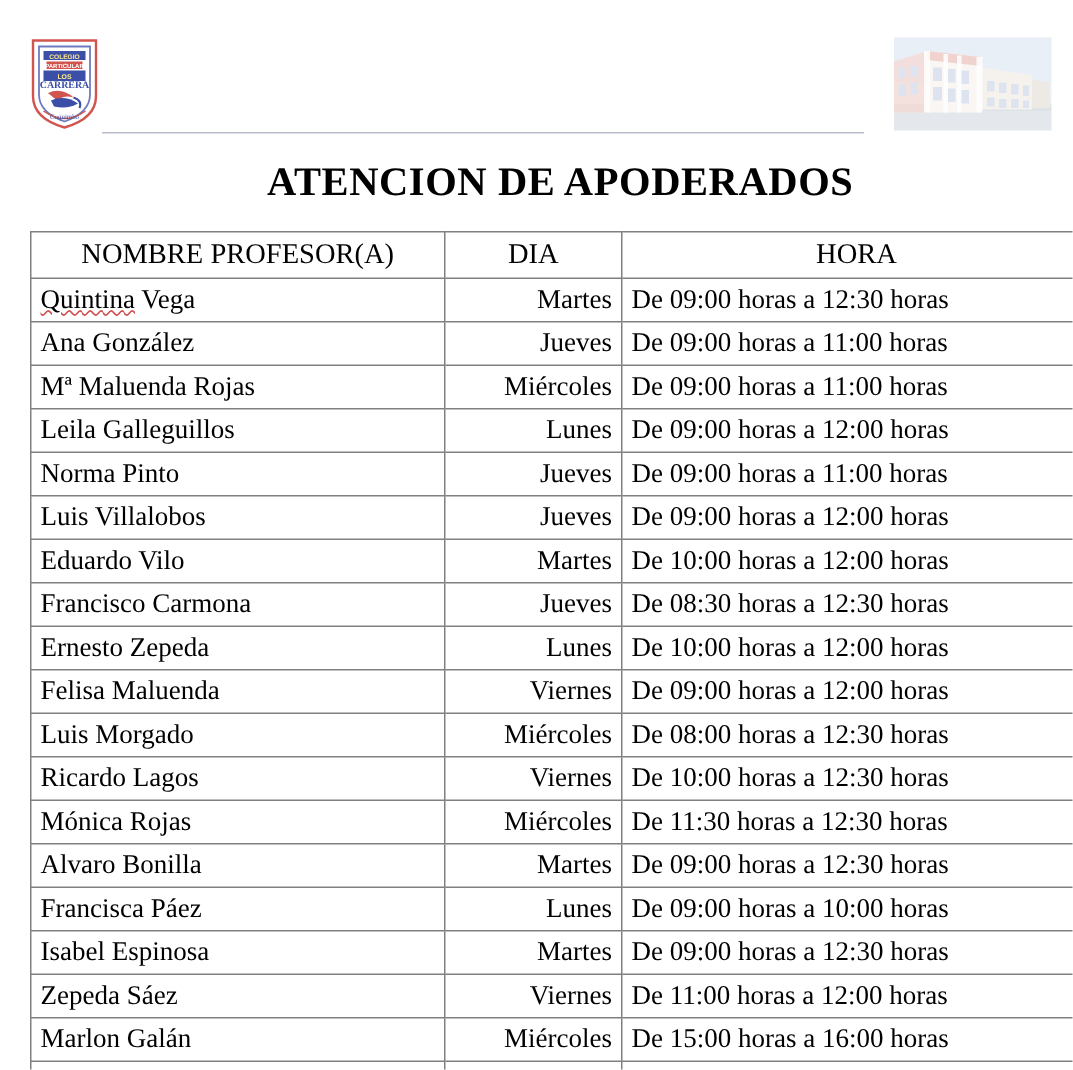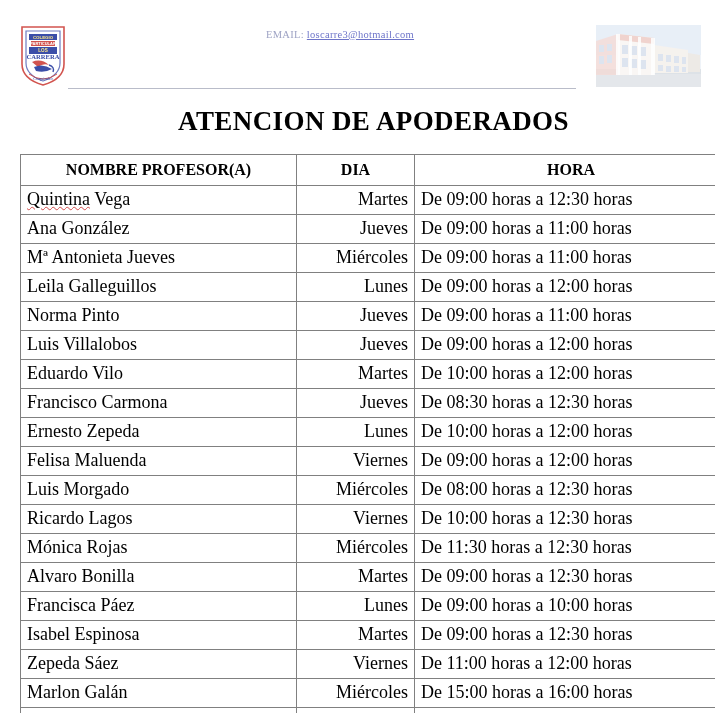--- a/index.html
+++ b/index.html
@@ -97,23 +97,23 @@
   table.schedule td {
     border: 1px solid #808080;
     padding: 1px 6px 2px 6px;
     font-size: 18px;
     line-height: 1.36;
     height: 25px;
     vertical-align: middle;
     font-family: "Liberation Serif", "DejaVu Serif", serif;
   }
   table.schedule th {
-    font-weight: bold;
+    font-weight: normal;
     text-align: center;
-    font-size: 16px;
+    font-size: 19px;
     height: 27px;
   }
   th.col-nombre, td.col-nombre { width: 263px; text-align: left; }
   th.col-dia,    td.col-dia    { width: 105px; text-align: right; }
   th.col-hora,   td.col-hora   { width: 300px; text-align: left; }
   th.col-nombre { text-align: left; padding-left: 7px; }
   td.col-dia  { padding-left: 9px; }
   td.col-hora { padding-left: 11px; }
 
   .spellcheck {
@@ -142,24 +142,20 @@
       <text x="24" y="34.6" font-family="Liberation Serif, serif" font-size="6.6" fill="#3b4ea8" text-anchor="middle" font-weight="bold">CARRERA</text>
       <path d="M13 38 Q22 34 30 41 Q24 39 19 43 Z" fill="#d2544f"></path>
       <path d="M15 43 Q24 39 33 45 Q26 49 17 47 Z" fill="#3b4ea8"></path>
       <path d="M30 41 q6 2 4 7" stroke="#3b4ea8" stroke-width="1.4" fill="none"></path>
       <path d="M10 50 Q24 60 38 50" stroke="#d2544f" stroke-width="1" fill="none"></path>
       <text x="24" y="55.5" font-family="Liberation Serif, serif" font-size="4.6" fill="#3b4ea8" text-anchor="middle">Coquimbo</text>
     </svg>
   </div>
 
   <div class="letterhead-text">
-    <div class="lh-line">
-      <span>EMAIL:</span>
-      <span class="email-link">loscarre3@hotmail.com</span>
-    </div>
   </div>
 
   <div class="building-photo">
     <svg width="105" height="62" viewBox="0 0 105 62" xmlns="http://www.w3.org/2000/svg">
       <rect x="0" y="0" width="105" height="62" fill="#e9eef5"></rect>
       <rect x="0" y="0" width="105" height="30" fill="#dfe8f4"></rect>
       <rect x="0" y="48" width="105" height="14" fill="#d8dde2"></rect>
       <rect x="0" y="44" width="105" height="5" fill="#cfd6dd"></rect>
       <path d="M0 16 L22 9 L22 50 L0 50 Z" fill="#f2c9c2" opacity="0.75"></path>
       <path d="M22 9 L58 13 L58 50 L22 50 Z" fill="#f7f3ef"></path>
@@ -215,21 +211,21 @@
           <td class="col-nombre"><span class="spellcheck">Quintina</span> Vega</td>
           <td class="col-dia">Martes</td>
           <td class="col-hora">De 09:00 horas a 12:30 horas</td>
         </tr>
         <tr>
           <td class="col-nombre">Ana González</td>
           <td class="col-dia">Jueves</td>
           <td class="col-hora">De 09:00 horas a 11:00 horas</td>
         </tr>
         <tr>
-          <td class="col-nombre">Mª Antonieta Jueves</td>
+          <td class="col-nombre">Mª Maluenda Rojas</td>
           <td class="col-dia">Miércoles</td>
           <td class="col-hora">De 09:00 horas a 11:00 horas</td>
         </tr>
         <tr>
           <td class="col-nombre">Leila Galleguillos</td>
           <td class="col-dia">Lunes</td>
           <td class="col-hora">De 09:00 horas a 12:00 horas</td>
         </tr>
         <tr>
           <td class="col-nombre">Norma Pinto</td>

